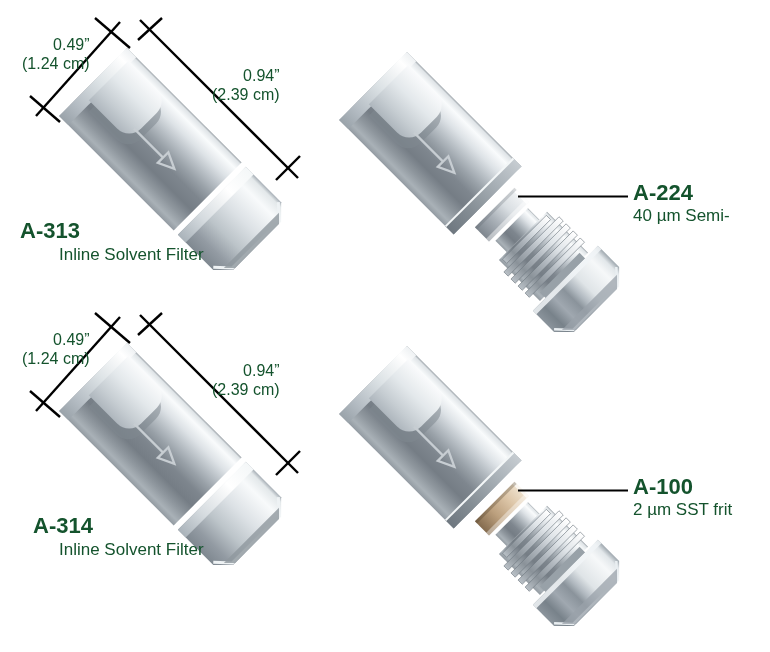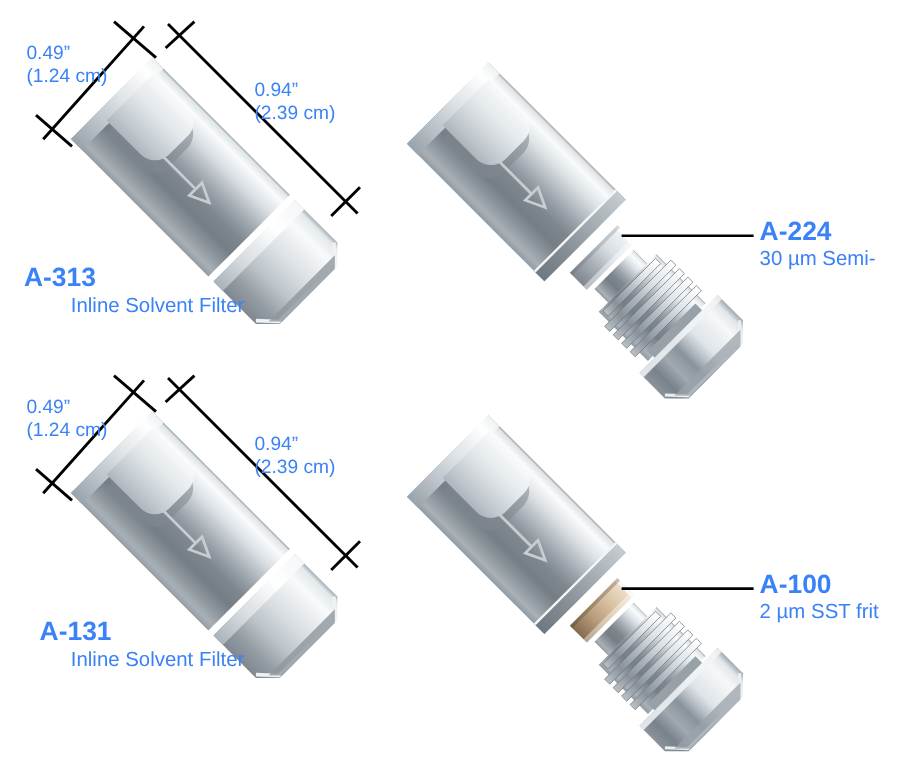--- a/index.html
+++ b/index.html
@@ -1,18 +1,18 @@
 <!DOCTYPE html>
 <html><head>
 <meta charset="utf-8">
 <style>
   html,body{margin:0;padding:0;background:#fff;}
   .canvas{
     position:relative;width:770px;height:652px;background:#ffffff;overflow:hidden;
-    font-family:"Liberation Sans","DejaVu Sans",sans-serif;color:#3b82f6;
+    font-family:"Liberation Sans","DejaVu Sans",sans-serif;color:#14532d;text-align:right;
   }
   .illustration{position:absolute;left:0;top:0;}
   .lbl{position:absolute;white-space:nowrap;}
   .dim{font-size:16px;line-height:19px;}
   .part-number{font-size:22px;font-weight:bold;line-height:20px;}
   .part-name{font-size:17px;line-height:20px;margin-left:26px;}
   .desc{font-size:17px;line-height:21px;}
 </style>
 </head>
 <body>
@@ -222,26 +222,26 @@
   <div class="lbl part-name" style="left:33px;top:245px;">Inline Solvent Filter</div>
 
   <div class="lbl dim" style="left:22px;top:330px;">
     <div>0.49”</div>
     <div>(1.24 cm)</div>
   </div>
   <div class="lbl dim" style="left:212px;top:361px;">
     <div>0.94”</div>
     <div>(2.39 cm)</div>
   </div>
-  <div class="lbl part-number" style="left:33px;top:516px;">A-131</div>
+  <div class="lbl part-number" style="left:33px;top:516px;">A-314</div>
   <div class="lbl part-name" style="left:33px;top:540px;">Inline Solvent Filter</div>
 
   <div class="lbl part-number" style="left:633px;top:183px;">A-224</div>
   <div class="lbl desc" style="left:633px;top:205px;">
-    <div>30 µm Semi-</div>
+    <div>40 µm Semi-</div>
   </div>
 
   <div class="lbl part-number" style="left:633px;top:477px;">A-100</div>
   <div class="lbl desc" style="left:633px;top:499px;">
     <div>2 µm SST frit</div>
     <div></div>
   </div>
 
 </div>
 

